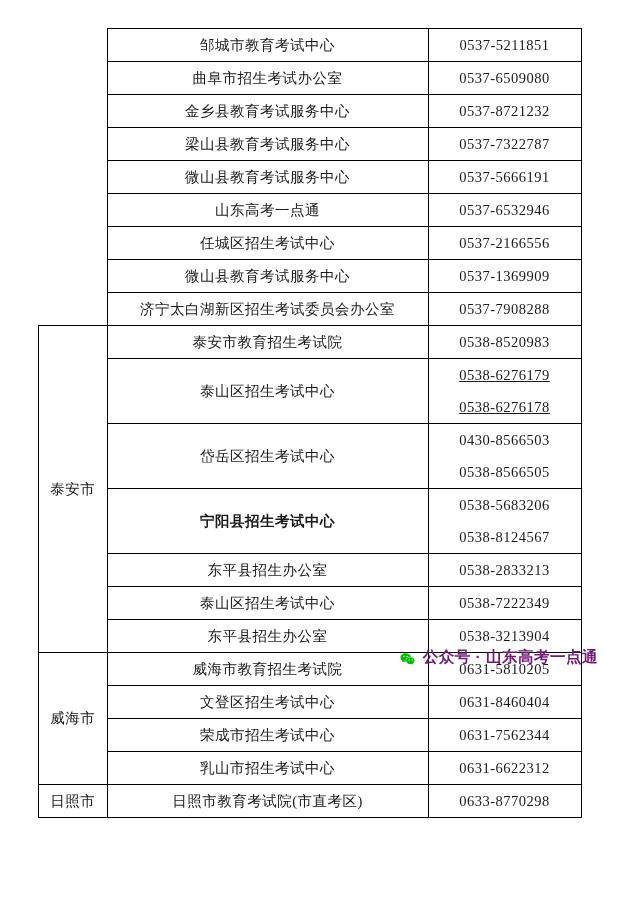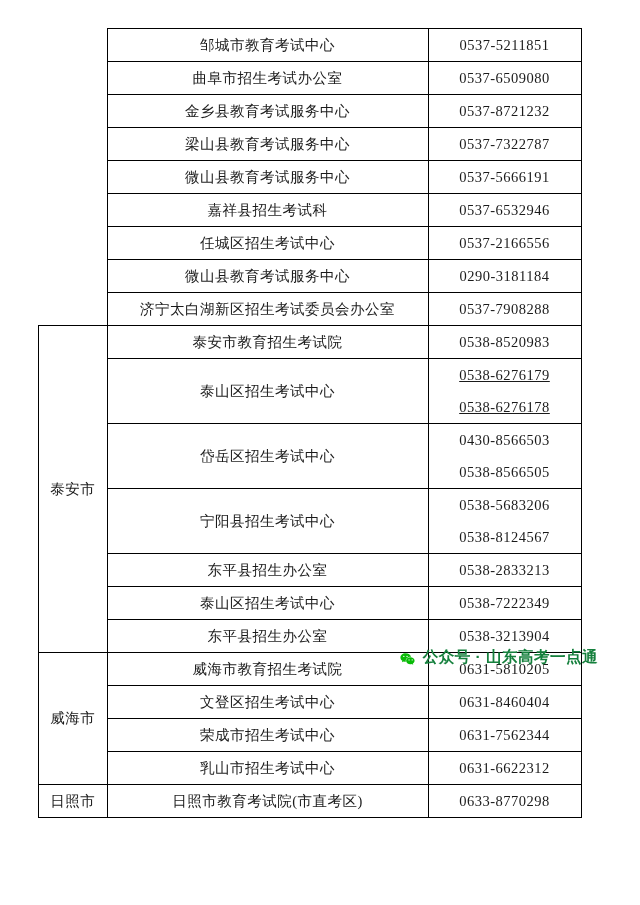--- a/index.html
+++ b/index.html
@@ -70,21 +70,21 @@
     position: absolute;
     left: 0;
     right: 0;
     bottom: 20px;
     display: flex;
     justify-content: flex-end;
     align-items: center;
     padding-right: 42px;
     font-family: "Liberation Sans", sans-serif;
     font-size: 15px;
-    color: #15803d;
+    color: #701a75;
     letter-spacing: 0.5px;
   }
   .wechat-icon {
     display: inline-block;
     width: 17px;
     height: 17px;
     margin-right: 7px;
     position: relative;
     top: 2px;
   }
@@ -118,30 +118,30 @@
         </tr>
         <tr>
           <td class="office">梁山县教育考试服务中心</td>
           <td class="phone">0537-7322787</td>
         </tr>
         <tr>
           <td class="office">微山县教育考试服务中心</td>
           <td class="phone">0537-5666191</td>
         </tr>
         <tr>
-          <td class="office">嘉祥县招生考试科</td>
+          <td class="office">山东高考一点通</td>
           <td class="phone">0537-6532946</td>
         </tr>
         <tr>
           <td class="office">任城区招生考试中心</td>
           <td class="phone">0537-2166556</td>
         </tr>
         <tr>
           <td class="office">微山县教育考试服务中心</td>
-          <td class="phone">0290-3181184</td>
+          <td class="phone">0537-1369909</td>
         </tr>
         <tr>
           <td class="office">济宁太白湖新区招生考试委员会办公室</td>
           <td class="phone">0537-7908288</td>
         </tr>
 
         <tr>
           <td class="region" rowspan="7">泰安市</td>
           <td class="office">泰安市教育招生考试院</td>
           <td class="phone">0538-8520983</td>
@@ -154,21 +154,21 @@
           </td>
         </tr>
         <tr>
           <td class="office" style="height:64px;">岱岳区招生考试中心</td>
           <td class="phone phone-stack" style="height:64px;">
             <span class="ph">0430-8566503</span>
             <span class="ph">0538-8566505</span>
           </td>
         </tr>
         <tr>
-          <td class="office" style="height:64px;">宁阳县招生考试中心</td>
+          <td class="office" style="height:64px;font-weight:bold;">宁阳县招生考试中心</td>
           <td class="phone phone-stack" style="height:64px;margin-top:16px;">
             <span class="ph">0538-5683206</span>
             <span class="ph">0538-8124567</span>
           </td>
         </tr>
         <tr>
           <td class="office">东平县招生办公室</td>
           <td class="phone">0538-2833213</td>
         </tr>
         <tr>

